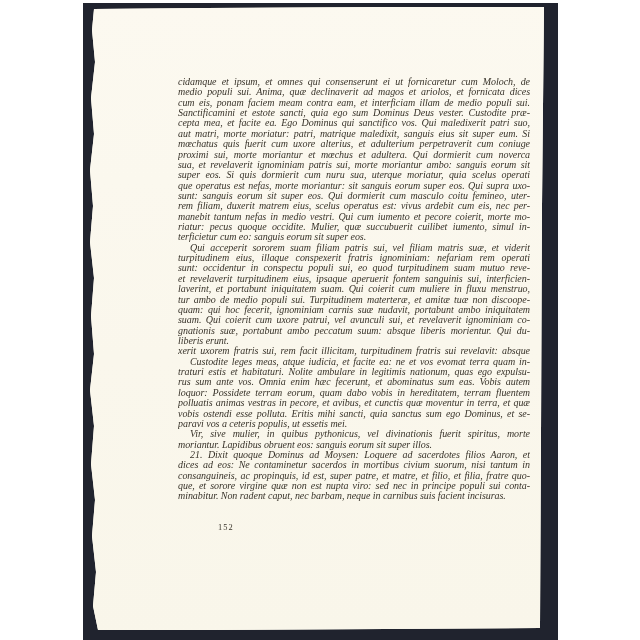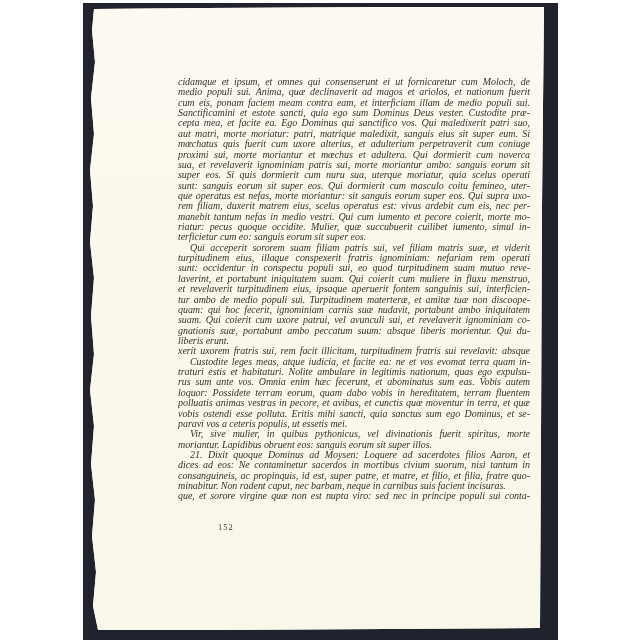--- a/index.html
+++ b/index.html
@@ -56,56 +56,56 @@
   }
 </style>
 </head>
 <body>
 
 <div class="canvas">
   <div class="photo-bg"></div>
   <div class="page">
     <div class="text-block">
         <div class="line j">cidamque et ipsum, et omnes qui consenserunt ei ut fornicaretur cum Moloch, de</div>
-        <div class="line j">medio populi sui. Anima, quæ declinaverit ad magos et ariolos, et nationum fuerit</div>
+        <div class="line j">medio populi sui. Anima, quæ declinaverit ad magos et ariolos, et fornicata dices</div>
         <div class="line j">cum eis, ponam faciem meam contra eam, et interficiam illam de medio populi sui.</div>
         <div class="line j">Sanctificamini et estote sancti, quia ego sum Dominus Deus vester. Custodite præ-</div>
         <div class="line j">cepta mea, et facite ea. Ego Dominus qui sanctifico vos. Qui maledixerit patri suo,</div>
         <div class="line j">aut matri, morte moriatur: patri, matrique maledixit, sanguis eius sit super eum. Si</div>
         <div class="line j">mœchatus quis fuerit cum uxore alterius, et adulterium perpetraverit cum coniuge</div>
         <div class="line j">proximi sui, morte moriantur et mœchus et adultera. Qui dormierit cum noverca</div>
         <div class="line j">sua, et revelaverit ignominiam patris sui, morte moriantur ambo: sanguis eorum sit</div>
         <div class="line j">super eos. Si quis dormierit cum nuru sua, uterque moriatur, quia scelus operati</div>
+        <div class="line j">que operatus est nefas, morte moriantur: sit sanguis eorum super eos. Qui supra uxo-</div>
         <div class="line j">sunt: sanguis eorum sit super eos. Qui dormierit cum masculo coitu femineo, uter-</div>
-        <div class="line j">que operatus est nefas, morte moriantur: sit sanguis eorum super eos. Qui supra uxo-</div>
         <div class="line j">rem filiam, duxerit matrem eius, scelus operatus est: vivus ardebit cum eis, nec per-</div>
         <div class="line j">manebit tantum nefas in medio vestri. Qui cum iumento et pecore coierit, morte mo-</div>
         <div class="line j">riatur: pecus quoque occidite. Mulier, quæ succubuerit cuilibet iumento, simul in-</div>
         <div class="line">terficietur cum eo: sanguis eorum sit super eos.</div>
         <div class="line j ind">Qui acceperit sororem suam filiam patris sui, vel filiam matris suæ, et viderit</div>
         <div class="line j">turpitudinem eius, illaque conspexerit fratris ignominiam: nefariam rem operati</div>
         <div class="line j">sunt: occidentur in conspectu populi sui, eo quod turpitudinem suam mutuo reve-</div>
+        <div class="line j">et revelaverit turpitudinem eius, ipsaque aperuerit fontem sanguinis sui, interficien-</div>
         <div class="line j">laverint, et portabunt iniquitatem suam. Qui coierit cum muliere in fluxu menstruo,</div>
-        <div class="line j">et revelaverit turpitudinem eius, ipsaque aperuerit fontem sanguinis sui, interficien-</div>
         <div class="line j">tur ambo de medio populi sui. Turpitudinem materteræ, et amitæ tuæ non discoope-</div>
         <div class="line j">quam: qui hoc fecerit, ignominiam carnis suæ nudavit, portabunt ambo iniquitatem</div>
         <div class="line j">suam. Qui coierit cum uxore patrui, vel avunculi sui, et revelaverit ignominiam co-</div>
         <div class="line j">gnationis suæ, portabunt ambo peccatum suum: absque liberis morientur. Qui du-</div>
         <div class="line">liberis erunt.</div>
         <div class="line j">xerit uxorem fratris sui, rem facit illicitam, turpitudinem fratris sui revelavit: absque</div>
         <div class="line j ind">Custodite leges meas, atque iudicia, et facite ea: ne et vos evomat terra quam in-</div>
         <div class="line j">traturi estis et habitaturi. Nolite ambulare in legitimis nationum, quas ego expulsu-</div>
         <div class="line j">rus sum ante vos. Omnia enim hæc fecerunt, et abominatus sum eas. Vobis autem</div>
         <div class="line j">loquor: Possidete terram eorum, quam dabo vobis in hereditatem, terram fluentem</div>
         <div class="line j">polluatis animas vestras in pecore, et avibus, et cunctis quæ moventur in terra, et quæ</div>
         <div class="line j">vobis ostendi esse polluta. Eritis mihi sancti, quia sanctus sum ego Dominus, et se-</div>
         <div class="line">paravi vos a ceteris populis, ut essetis mei.</div>
         <div class="line j ind">Vir, sive mulier, in quibus pythonicus, vel divinationis fuerit spiritus, morte</div>
         <div class="line">moriantur. Lapidibus obruent eos: sanguis eorum sit super illos.</div>
         <div class="line j ind">21. Dixit quoque Dominus ad Moysen: Loquere ad sacerdotes filios Aaron, et</div>
         <div class="line j">dices ad eos: Ne contaminetur sacerdos in mortibus civium suorum, nisi tantum in</div>
         <div class="line j">consanguineis, ac propinquis, id est, super patre, et matre, et filio, et filia, fratre quo-</div>
+        <div class="line j">que, et sorore virgine quæ non est nupta viro: sed nec in principe populi sui conta-</div>
         <div class="line">minabitur. Non radent caput, nec barbam, neque in carnibus suis facient incisuras.</div>
-        <div class="line j">que, et sorore virgine quæ non est nupta viro: sed nec in principe populi sui conta-</div>
       </div>
     <div class="folio">152</div>
   </div>
 </div>
 
 </body></html>

